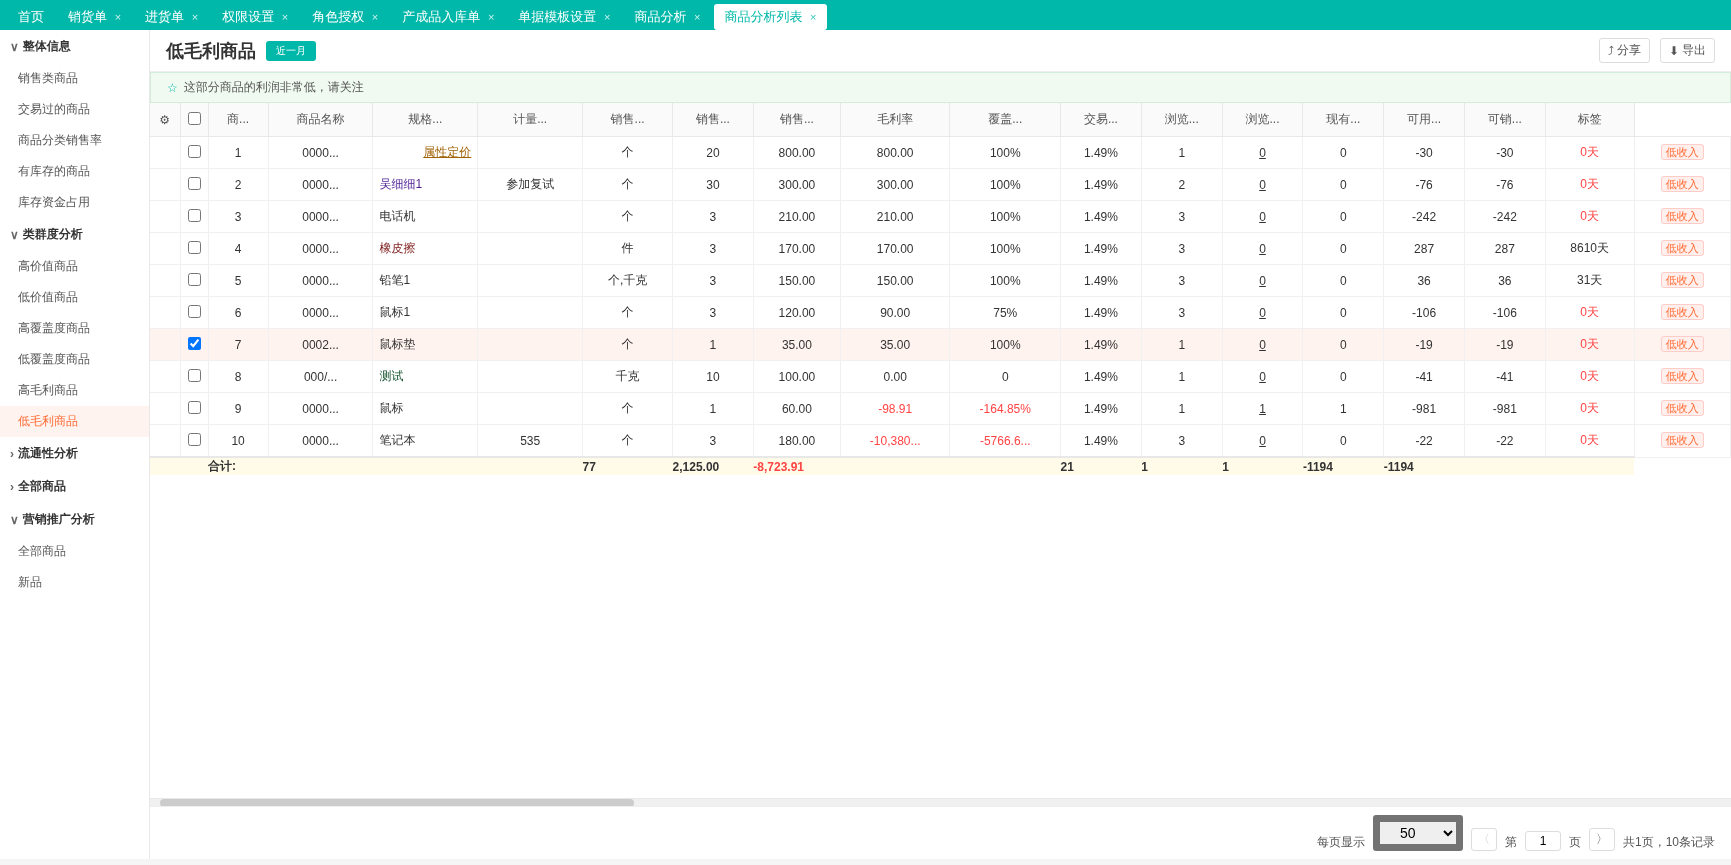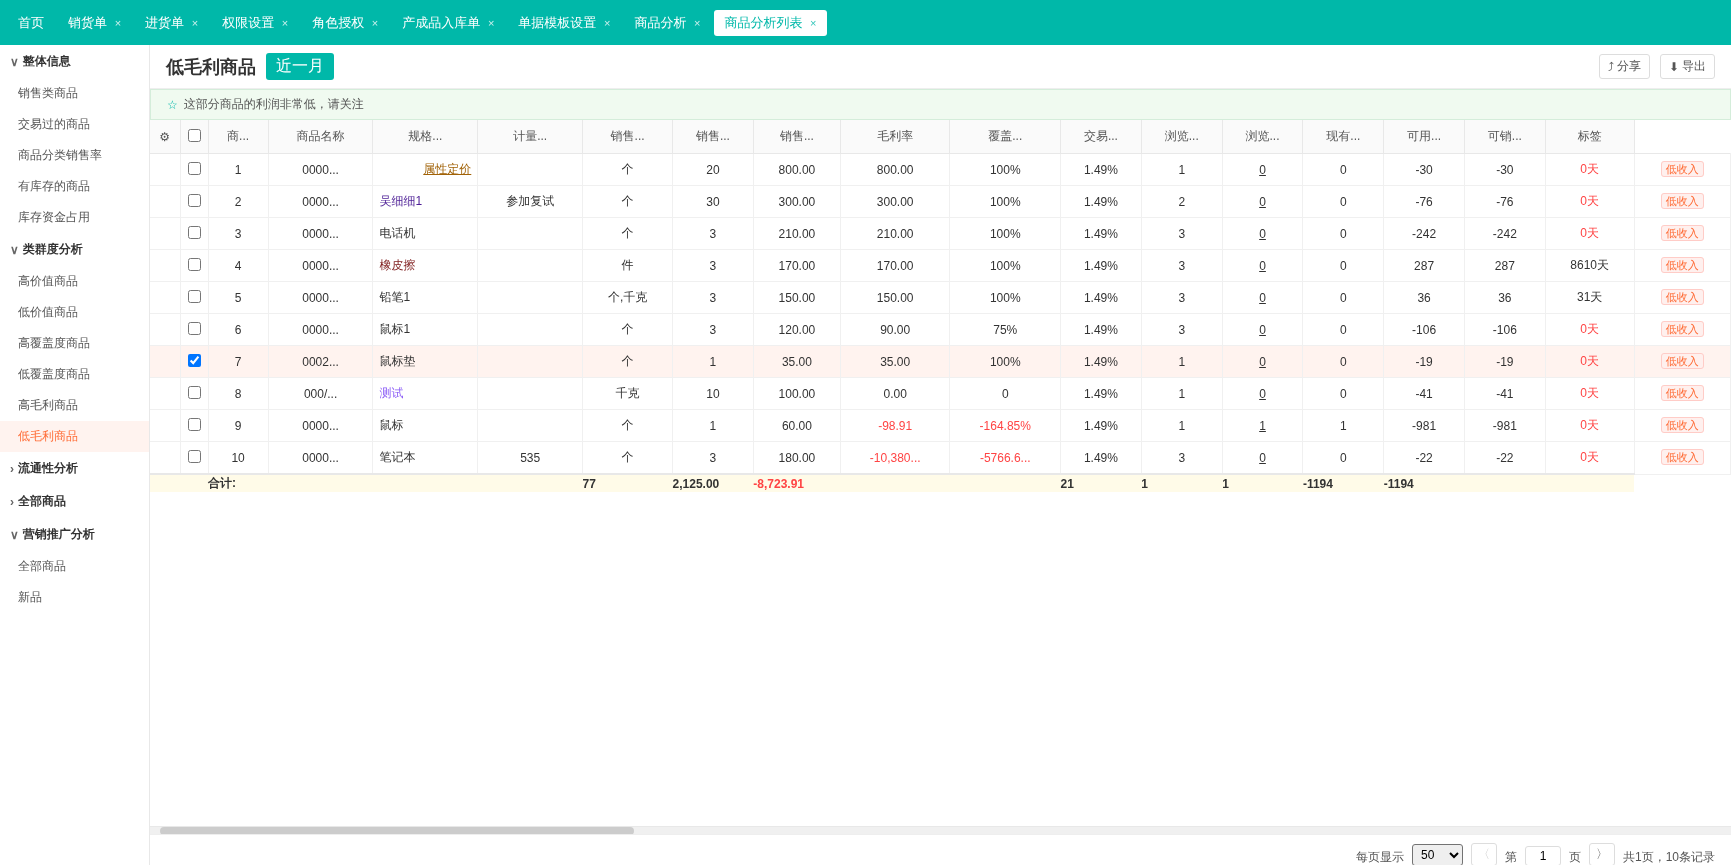--- a/index.html
+++ b/index.html
@@ -2,22 +2,22 @@
 <html><head>
   <meta charset="utf-8">
   <style>
     * { box-sizing: border-box; margin: 0; padding: 0; }
     body { font-family: 'Microsoft YaHei', Arial, sans-serif; font-size: 12px; background: #f5f5f5; color: #333; }
 
     
     .top-nav {
       background: #00b8a9;
       display: flex;
-      align-items: center;
-      height: 45px;
+      align-items: flex-end;
+      height: 30px;
       padding: 0 8px;
       gap: 4px;
     }
     .nav-item {
       color: #fff;
       padding: 4px 10px;
       cursor: pointer;
       border-radius: 3px;
       white-space: nowrap;
       font-size: 13px;
@@ -81,21 +81,21 @@
       font-weight: bold;
       color: #333;
     }
     .time-filter-btn {
       background: #00b8a9;
       color: #fff;
       border: none;
       border-radius: 3px;
       padding: 3px 10px;
       cursor: pointer;
-      font-size: 16px;
+      font-size: 10px;
     }
     .search-box {
       display: flex;
       align-items: center;
       border: 1px solid #ddd;
       border-radius: 3px;
       padding: 2px 8px;
       flex: 1;
       max-width: 300px;
     }
@@ -194,24 +194,24 @@
       align-items: flex-end;
       justify-content: flex-end;
       padding: 8px 16px;
       border-top: 1px solid #eee;
       gap: 8px;
       background: #fff;
       font-size: 12px;
       color: #555;
     }
     .pagination select {
-      border: 1px solid #737373;
-      border-radius: 3px;
-      padding: 2px 4px;
-      font-size: 12px;
+      border: 7px solid #737373;
+      border-radius: 3px;
+      padding: 2px 16px;
+      font-size: 14px;
     }
     .pagination-btn {
       border: 1px solid #ddd;
       background: #fff;
       border-radius: 3px;
       padding: 2px 6px;
       cursor: pointer;
       font-size: 12px;
       color: #555;
     }
@@ -498,21 +498,21 @@
       <td>-19</td>
       <td>-19</td>
       <td class="text-red">0天</td>
       <td><span class="badge-low-income">低收入</span></td>
     </tr>
             <tr>
       <td></td>
       <td><input type="checkbox" style=""></td>
       <td>8</td>
       <td>000/...</td>
-      <td style="text-align:left; cursor:pointer; color:#8b5cf6;">测试</td>
+      <td style="text-align:left; cursor:pointer; color:#14532d;">测试</td>
       <td></td>
       <td>千克</td>
       <td>10</td>
       <td>100.00</td>
       <td class="">0.00</td>
       <td class="">0</td>
       <td>1.49%</td>
       <td>1</td>
       <td><span class="underline-link">0</span></td>
       <td>0</td>

